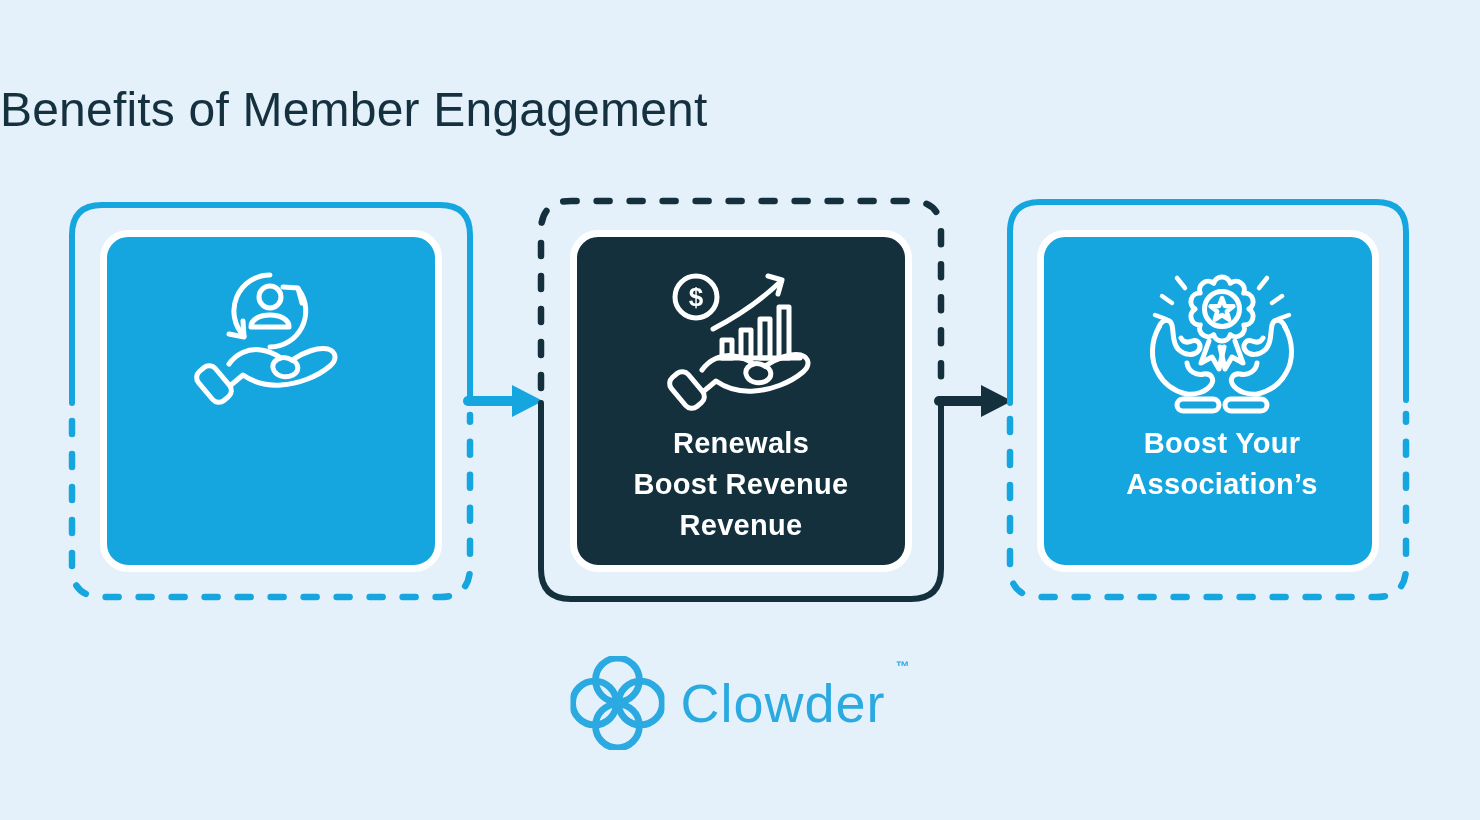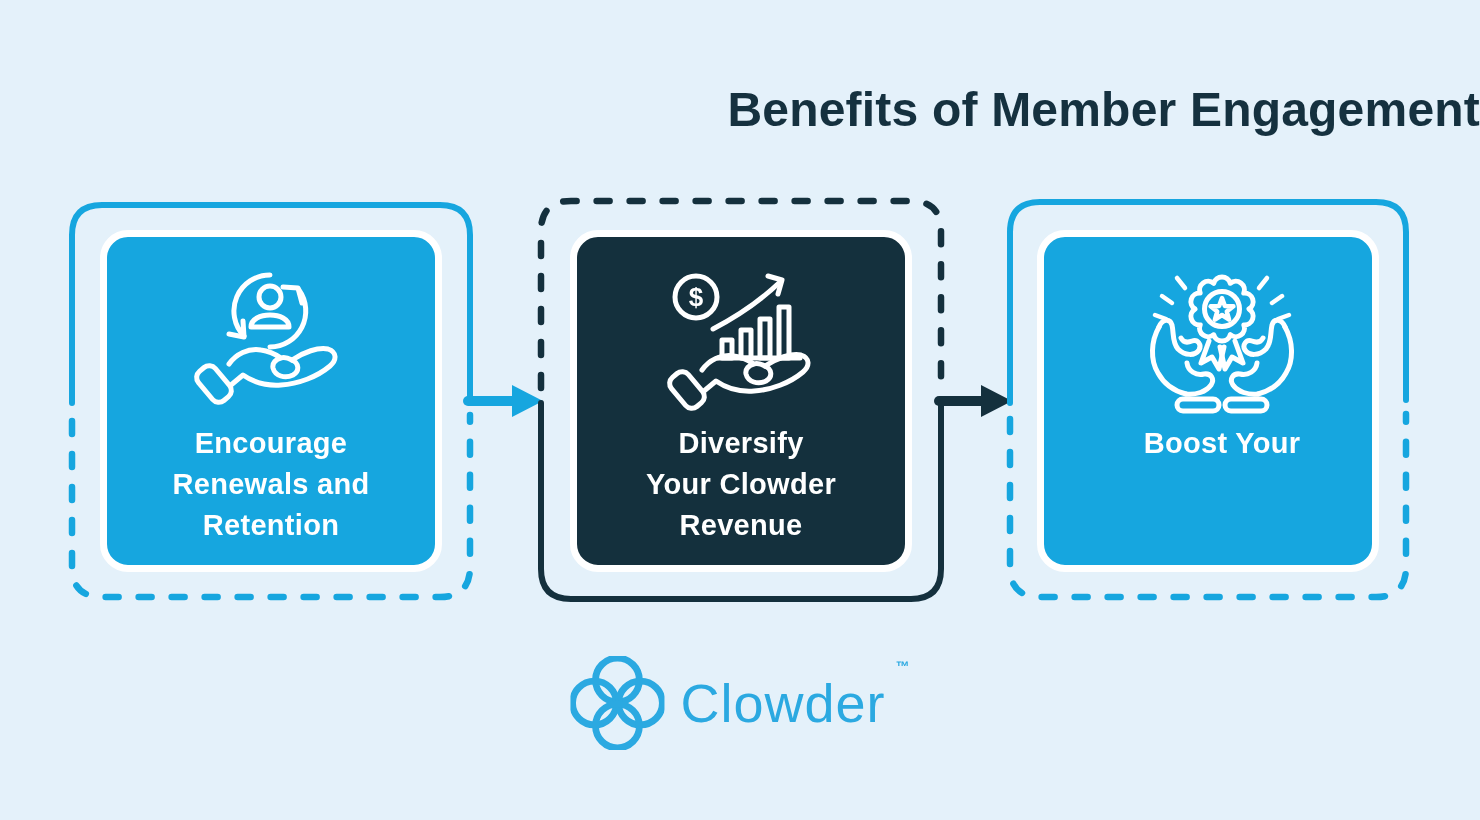--- a/index.html
+++ b/index.html
@@ -11,22 +11,22 @@
     --logo-blue:#2BA9E1;
   }
   html,body{margin:0;padding:0;}
   .canvas{
     position:relative;width:1480px;height:820px;overflow:hidden;
     background:var(--background);
     font-family:"Liberation Sans",sans-serif;
   }
   .title{
     position:absolute;top:82px;left:0;width:100%;
-    text-align:right;
-    font-size:48px;font-weight:700;letter-spacing:0.2px;
+    text-align:left;
+    font-size:48px;font-weight:400;letter-spacing:0.2px;
     color:var(--title-navy);
   }
   .flow-svg{position:absolute;left:0;top:0;width:1480px;height:820px;}
   .flow-svg path,.flow-svg line{fill:none;stroke-linecap:round;}
   .stroke-lb{stroke:var(--accent-blue);}
   .stroke-dk{stroke:var(--dark-navy);}
   .fill-lb{fill:var(--accent-blue);stroke:none;}
   .fill-dk{fill:var(--dark-navy);stroke:none;}
   .border-solid{stroke-width:6;}
   .border-dashed{stroke-width:6.5;stroke-dasharray:13 20;}
@@ -102,25 +102,20 @@
         <path d="M57,58 L58,74 L43,71"></path>
         <path d="M84,84 A36,36 0 0 0 113,27"></path>
         <path d="M116,40 L112,25 L97,24"></path>
       </g>
       <g class="st" transform="translate(0,6)">
         <rect x="17" y="96" width="22" height="38" rx="8" transform="rotate(-40 28 115)"></rect>
         <path d="M43,95 C50,85 62,79 75,81 C83,82 89,85 95,89 C90,90 86,94 87,99 C89,107 99,110 107,106 C114,102 113,94 106,91 C102,89 98,88 95,89"></path>
         <path d="M106,91 C118,83 132,78 142,80 C151,83 151,91 144,97 C131,108 112,115 95,116 C81,117 67,113 57,106 L45,116"></path>
       </g>
     </svg>
-    <div class="card-text">
-      <div>Encourage</div>
-      <div>Renewals and</div>
-      <div>Retention</div>
-    </div>
   </div>
 
   <div class="card card--dark card-2">
     <svg class="card-icon" viewBox="0 0 170 152" aria-hidden="true">
       <g class="st">
         <circle cx="40" cy="34" r="21"></circle>
         <path d="M57,66 C80,54 102,40 124,19"></path>
         <path d="M112,13 L126,17 L122,31"></path>
         <path d="M62,95 H144"></path>
         <rect x="66" y="77" width="10" height="18"></rect>
@@ -129,22 +124,22 @@
         <rect x="123" y="44" width="10" height="51"></rect>
       </g>
       <text x="40" y="43" text-anchor="middle" font-size="26" font-weight="bold" font-family="Liberation Sans, sans-serif" fill="#fff">$</text>
       <g class="st" transform="translate(3,12)">
         <rect x="17" y="96" width="22" height="38" rx="8" transform="rotate(-40 28 115)"></rect>
         <path d="M43,95 C50,85 62,79 75,81 C83,82 89,85 95,89 C90,90 86,94 87,99 C89,107 99,110 107,106 C114,102 113,94 106,91 C102,89 98,88 95,89"></path>
         <path d="M106,91 C118,83 132,78 142,80 C151,83 151,91 144,97 C131,108 112,115 95,116 C81,117 67,113 57,106 L45,116"></path>
       </g>
     </svg>
     <div class="card-text">
-      <div>Diversify</div>
-      <div>Your Clowder</div>
+      <div>Renewals</div>
+      <div>Boost Revenue</div>
       <div>Revenue</div>
     </div>
   </div>
 
   <div class="card card--light card-3">
     <svg class="card-icon" viewBox="0 0 170 152" aria-hidden="true">
       <g class="st-thin">
         <path d="M40,15 L48,25"></path>
           <path d="M25,33 L35,40"></path>
           <path d="M18,52 L29,56"></path>
@@ -167,20 +162,21 @@
       </g>
       <g class="st" transform="matrix(-1,0,0,1,170,0)">
         <path d="M22,64 C14,78 13,97 21,110 C27,121 37,128 49,131"></path>
         <path d="M22,64 C25,56 33,55 35,62 C37,71 35,79 41,86 C48,93 58,93 62,87 C65,82 61,76 55,78 C50,80 46,79 44,75"></path>
         <path d="M49,131 C59,132 69,129 74,122 C78,116 74,110 67,111 C59,113 51,108 50,100"></path>
         <rect x="40" y="136" width="42" height="12" rx="6"></rect>
       </g>
     </svg>
     <div class="card-text">
       <div>Boost Your</div>
+      <div>Association’s</div>
     </div>
   </div>
 
   <div class="brand">
     <svg class="brand-logo" viewBox="0 0 90 90" aria-hidden="true">
       <circle cx="45" cy="23" r="21"></circle>
       <circle cx="23" cy="45" r="21"></circle>
       <circle cx="67" cy="45" r="21"></circle>
       <circle cx="45" cy="67" r="21"></circle>
     </svg>

